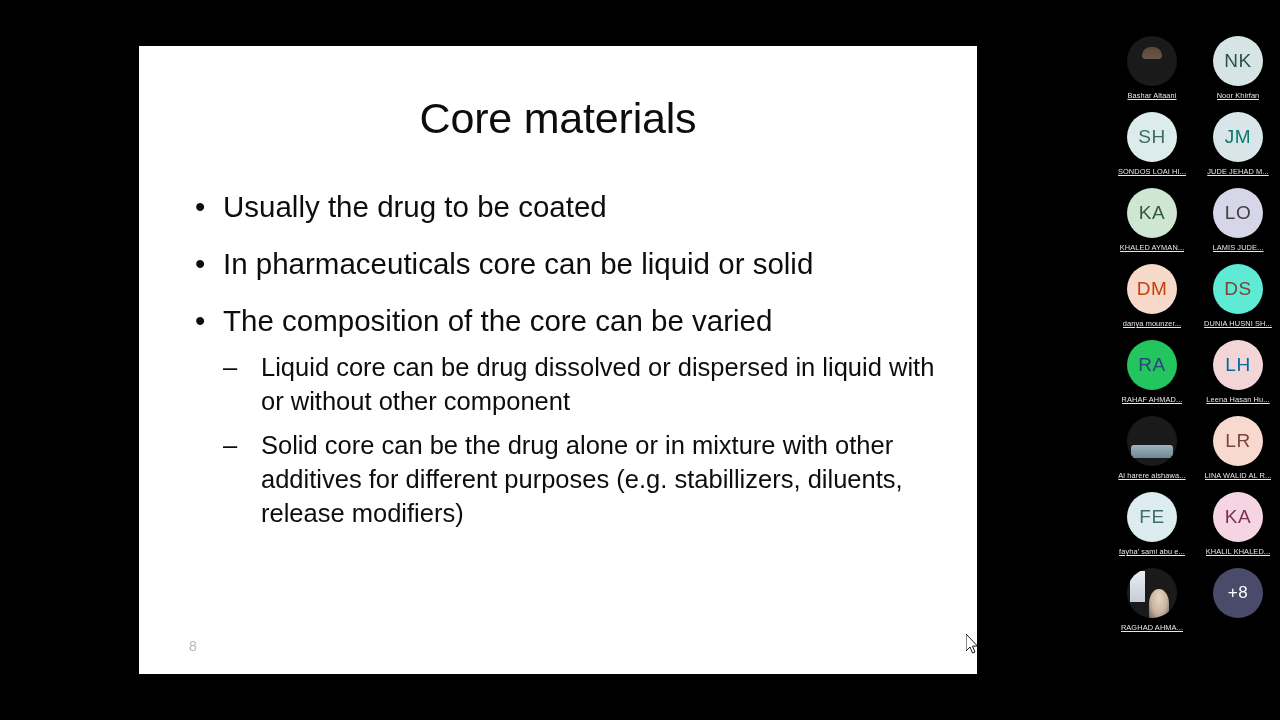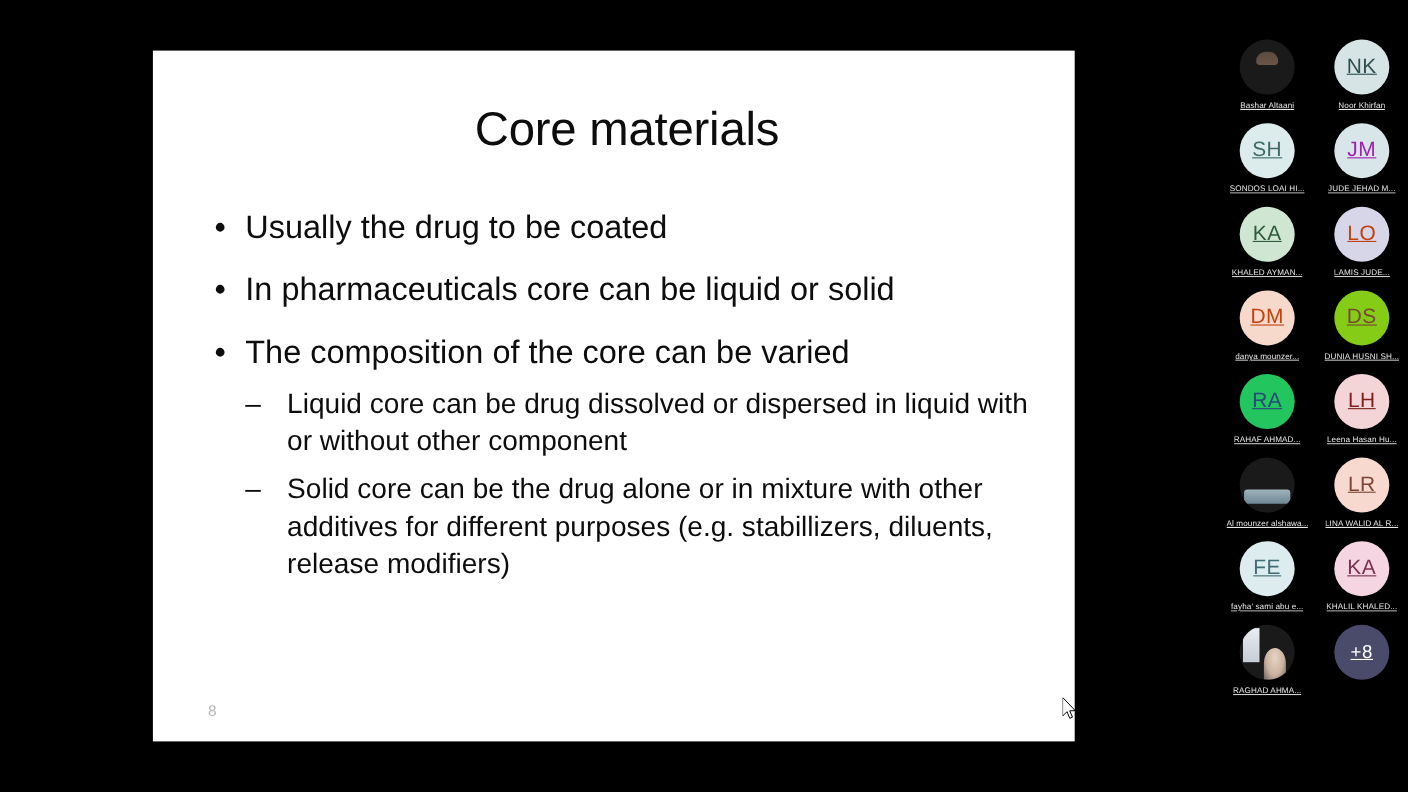--- a/index.html
+++ b/index.html
@@ -38,21 +38,20 @@
     position: absolute;
     left: 0;
     top: 48px;
     width: 838px;
     text-align: center;
     font-size: 43px;
     font-weight: 400;
     color: #0d0d0d;
     letter-spacing: -0.2px;
     font-family: "Liberation Sans", sans-serif;
-    padding-left: 12px;
   }
 
   #slide-body {
     position: absolute;
     left: 44px;
     top: 144px;
     width: 760px;
   }
 
   ul.lvl1 {
@@ -151,21 +150,20 @@
     height: 50px;
     border-radius: 50%;
     display: flex;
     align-items: center;
     justify-content: center;
     font-size: 19px;
     font-weight: 400;
     letter-spacing: 0.5px;
     overflow: hidden;
     position: relative;
-    text-decoration: underline;
   }
   .p-avatar.photo {
     background: #1a1a1a;
   }
   .p-name {
     margin-top: 5px;
     font-size: 7.4px;
     color: #e8e8e8;
     white-space: nowrap;
     overflow: hidden;
@@ -294,58 +292,58 @@
         <div class="p-avatar" style="background: rgb(214, 228, 229); color: rgb(47, 79, 79);">NK</div>
         <div class="p-name">Noor Khirfan</div>
       </div>
     </div>
     <div class="p-row">
       <div class="p-tile">
         <div class="p-avatar" style="background: rgb(220, 236, 237); color: rgb(61, 107, 99);">SH</div>
         <div class="p-name">SONDOS LOAI HI...</div>
       </div>
       <div class="p-tile">
-        <div class="p-avatar" style="background: rgb(216, 230, 234); color: #a21caf;">JM</div>
+        <div class="p-avatar" style="background: rgb(216, 230, 234); color: #0f766e;">JM</div>
         <div class="p-name">JUDE JEHAD M...</div>
       </div>
     </div>
     <div class="p-row">
       <div class="p-tile">
         <div class="p-avatar" style="background: rgb(207, 230, 210); color: rgb(46, 92, 58);">KA</div>
         <div class="p-name">KHALED AYMAN...</div>
       </div>
       <div class="p-tile">
-        <div class="p-avatar" style="background: rgb(215, 214, 232); color: #c2410c;">LO</div>
+        <div class="p-avatar" style="background: rgb(215, 214, 232); color: #404040;">LO</div>
         <div class="p-name">LAMIS JUDE...</div>
       </div>
     </div>
     <div class="p-row">
       <div class="p-tile">
         <div class="p-avatar" style="background: rgb(246, 217, 202); color: #c2410c;">DM</div>
         <div class="p-name">danya mounzer...</div>
       </div>
       <div class="p-tile">
-        <div class="p-avatar" style="background: #84cc16; color: rgb(122, 71, 54);">DS</div>
+        <div class="p-avatar" style="background: #5eead4; color: rgb(122, 71, 54);">DS</div>
         <div class="p-name">DUNIA HUSNI SH...</div>
       </div>
     </div>
     <div class="p-row">
       <div class="p-tile">
         <div class="p-avatar" style="background: #22c55e; color: rgb(39, 74, 118);">RA</div>
         <div class="p-name">RAHAF AHMAD...</div>
       </div>
       <div class="p-tile">
-        <div class="p-avatar" style="background: rgb(243, 213, 216); color: #7f1d1d;">LH</div>
+        <div class="p-avatar" style="background: rgb(243, 213, 216); color: #0369a1;">LH</div>
         <div class="p-name">Leena Hasan Hu...</div>
       </div>
     </div>
     <div class="p-row">
       <div class="p-tile">
         <div class="p-avatar photo photo-harere" style="background: rgb(26, 26, 26); color: rgb(255, 255, 255);"></div>
-        <div class="p-name">Al mounzer alshawa...</div>
+        <div class="p-name">Al harere alshawa...</div>
       </div>
       <div class="p-tile">
         <div class="p-avatar" style="background: rgb(247, 217, 207); color: rgb(124, 70, 54);">LR</div>
         <div class="p-name">LINA WALID AL R...</div>
       </div>
     </div>
     <div class="p-row">
       <div class="p-tile">
         <div class="p-avatar" style="background: rgb(220, 236, 239); color: rgb(63, 109, 115);">FE</div>
         <div class="p-name">fayha' sami abu e...</div>

